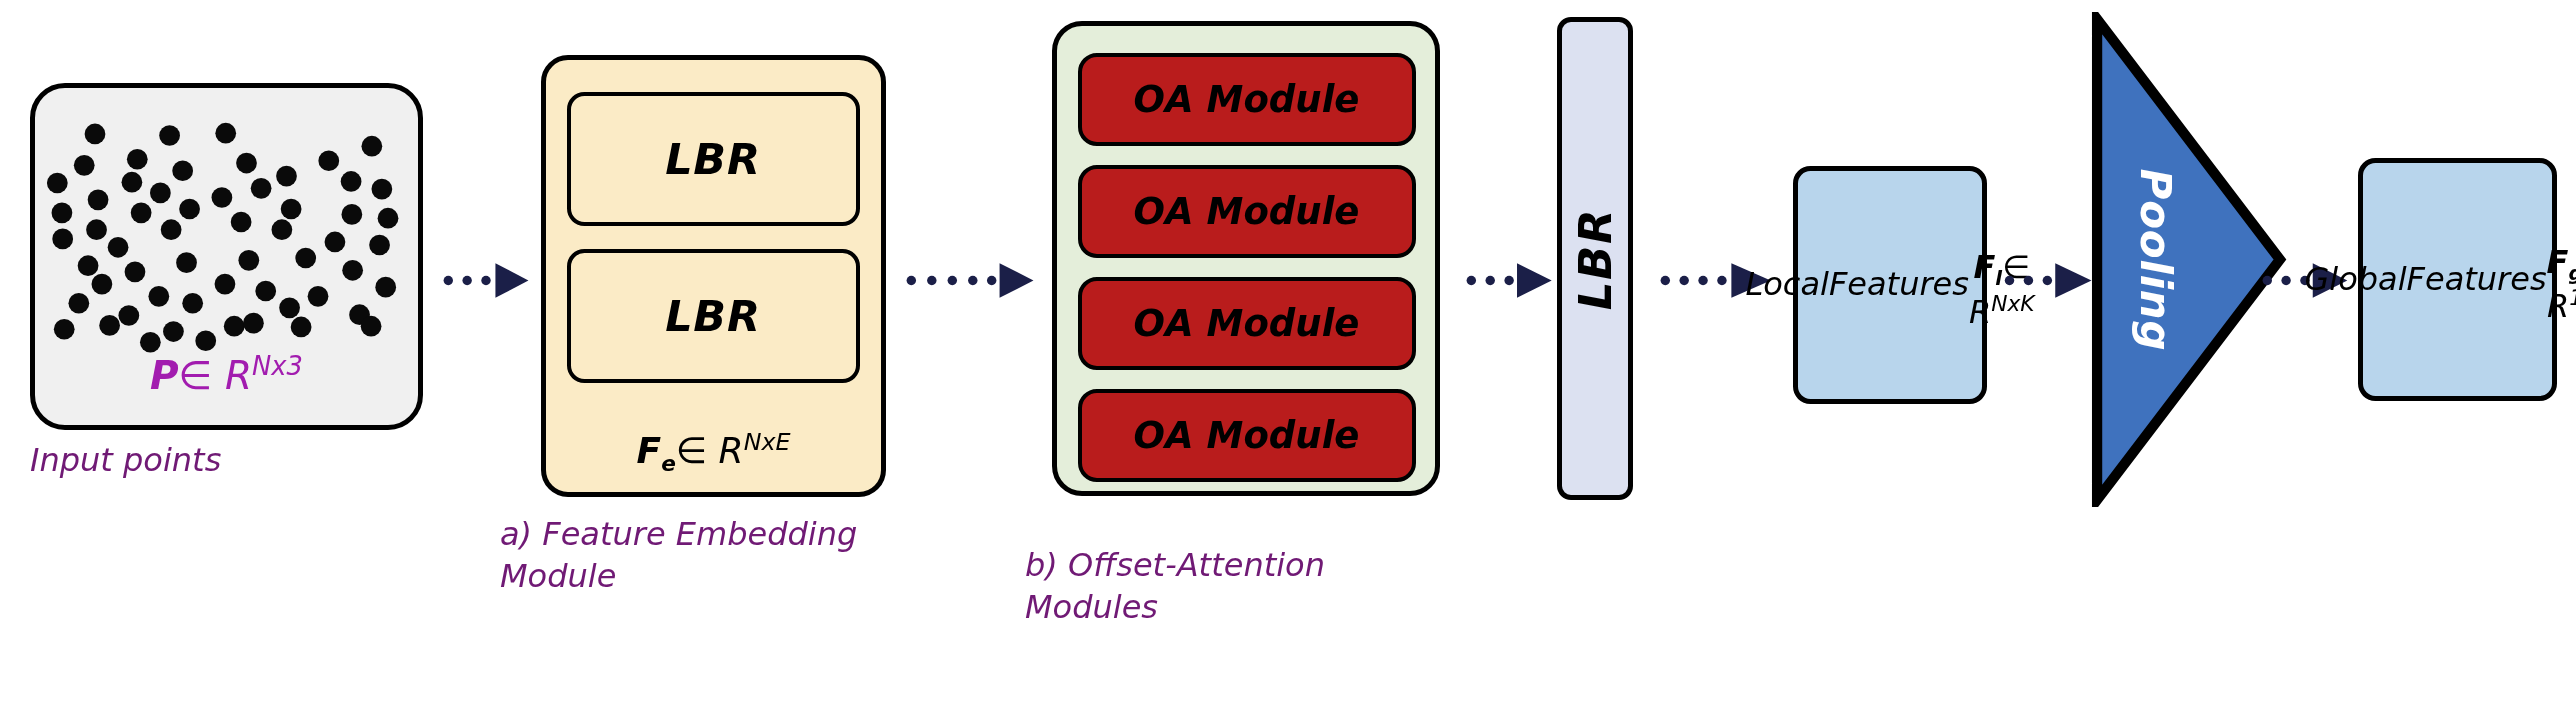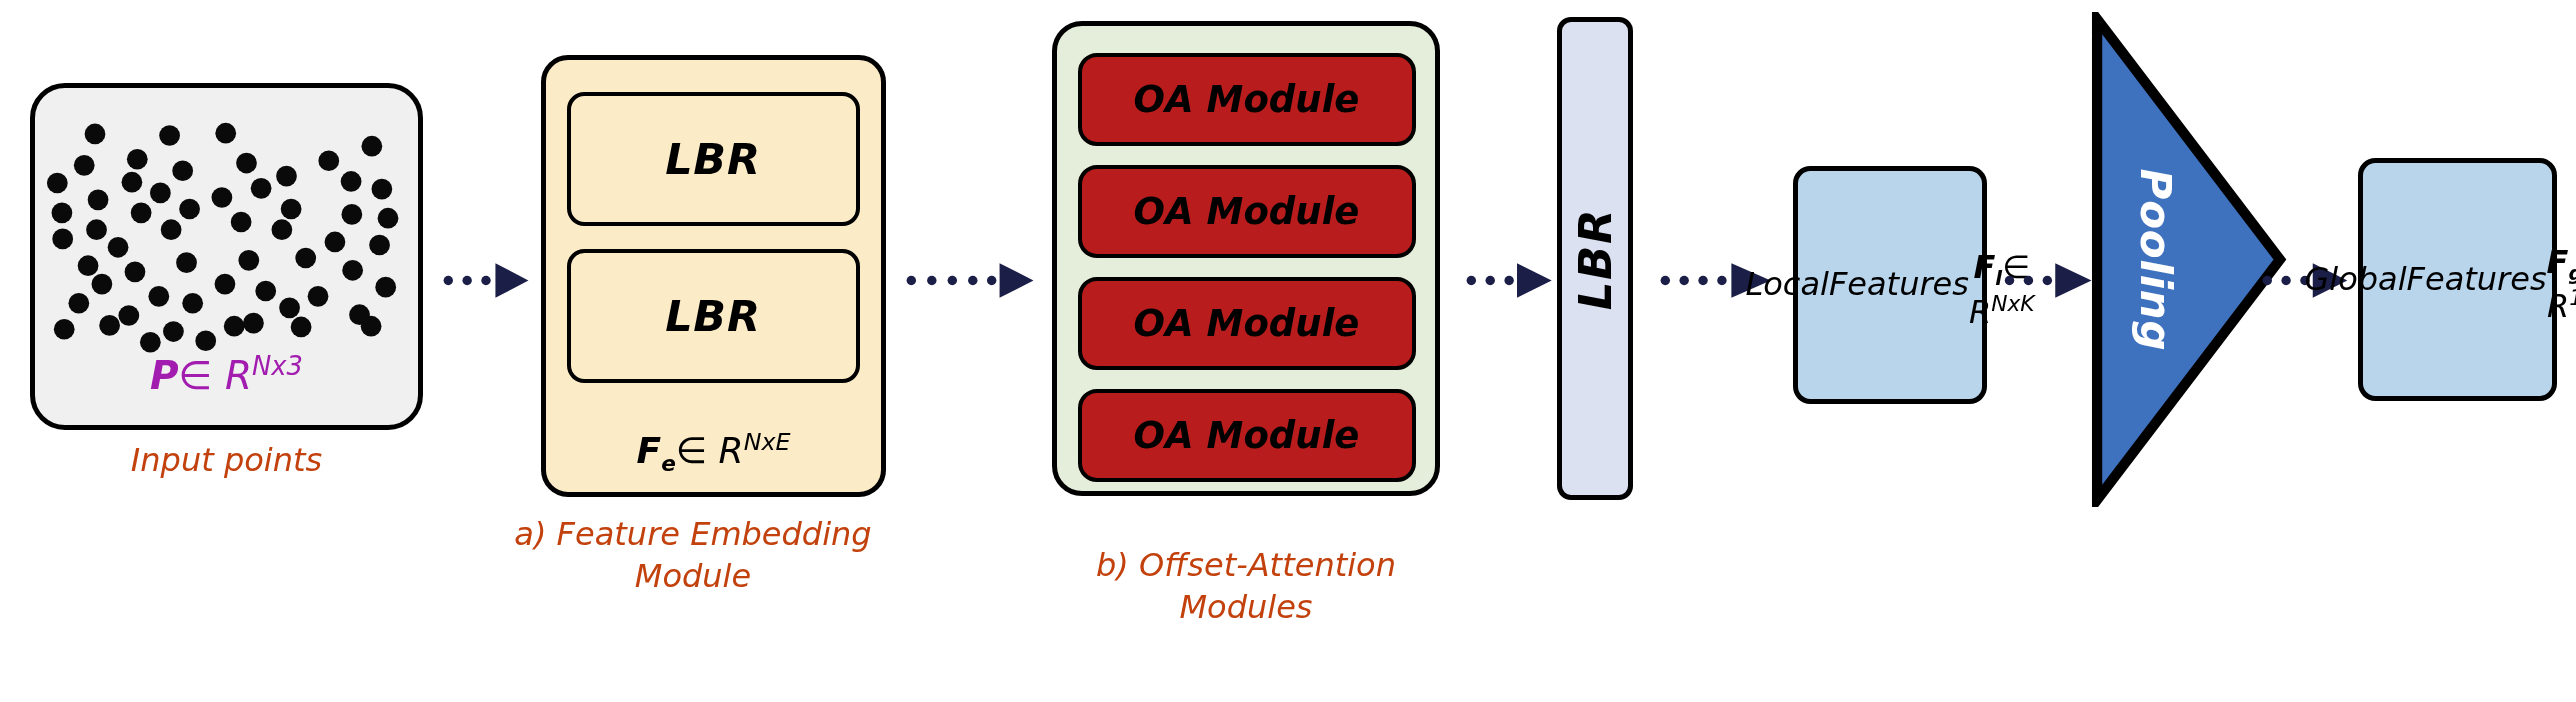--- a/index.html
+++ b/index.html
@@ -54,25 +54,25 @@
     font-size: 39px;
     font-style: italic;
     color: #a21caf;
     font-family: "DejaVu Sans", sans-serif;
   }
   .pc-formula b { font-weight: bold; }
   .pc-formula sup { font-size: 0.66em; font-weight: normal; }
 
   .caption {
     position: absolute;
-    text-align: center;
+    text-align: left;
     font-size: 32px;
     font-style: italic;
     line-height: 1.32;
-    color: #c2410c;
+    color: #701a75;
     font-family: "DejaVu Sans", sans-serif;
   }
   .caption-input { left: 30px; top: 439px; width: 393px; }
 
   
   .fe-box {
     left: 541px;
     top: 55px;
     width: 345px;
     height: 442px;

